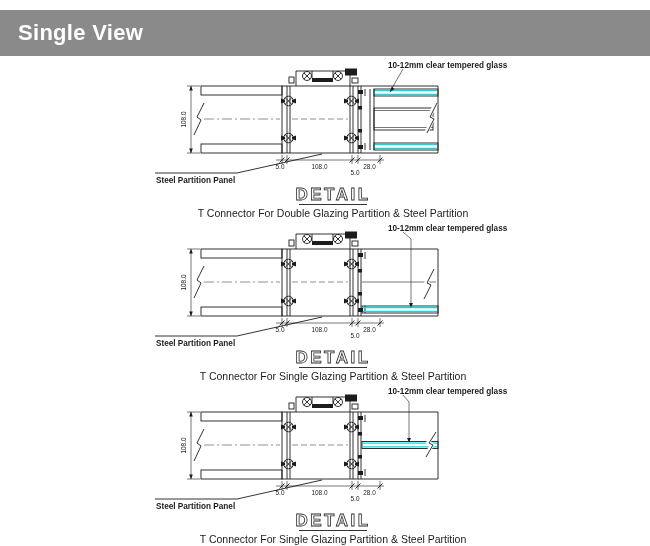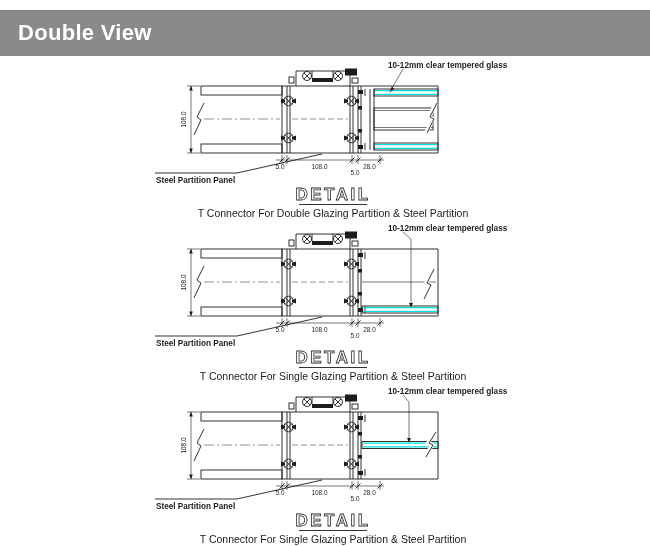--- a/index.html
+++ b/index.html
@@ -54,21 +54,21 @@
       <rect x="5.6" y="5.6" width="1.7" height="2.3" fill="#4e4e4e"></rect>
     </pattern>
     <pattern id="diagPat" width="5" height="5" patternUnits="userSpaceOnUse" patternTransform="rotate(-45)">
       <rect width="5" height="5" fill="#ffffff"></rect>
       <rect x="0" y="0" width="2.6" height="5" fill="#4a4a4a"></rect>
     </pattern>
   </defs>
 </svg>
 
 <div class="header">
-  <span class="title">Double View</span>
+  <span class="title">Single View</span>
 </div>
 
 <div id="drawings">
   <div class="drawing-block">
     <svg width="650" height="163" viewBox="0 0 650 163">
 
       <text class="t-label" x="388" y="12">10-12mm clear tempered glass</text>
 
       <g>
         <path class="lw" d="M296,15 H350 M296,15 V30 M350,15 V30"></path>

